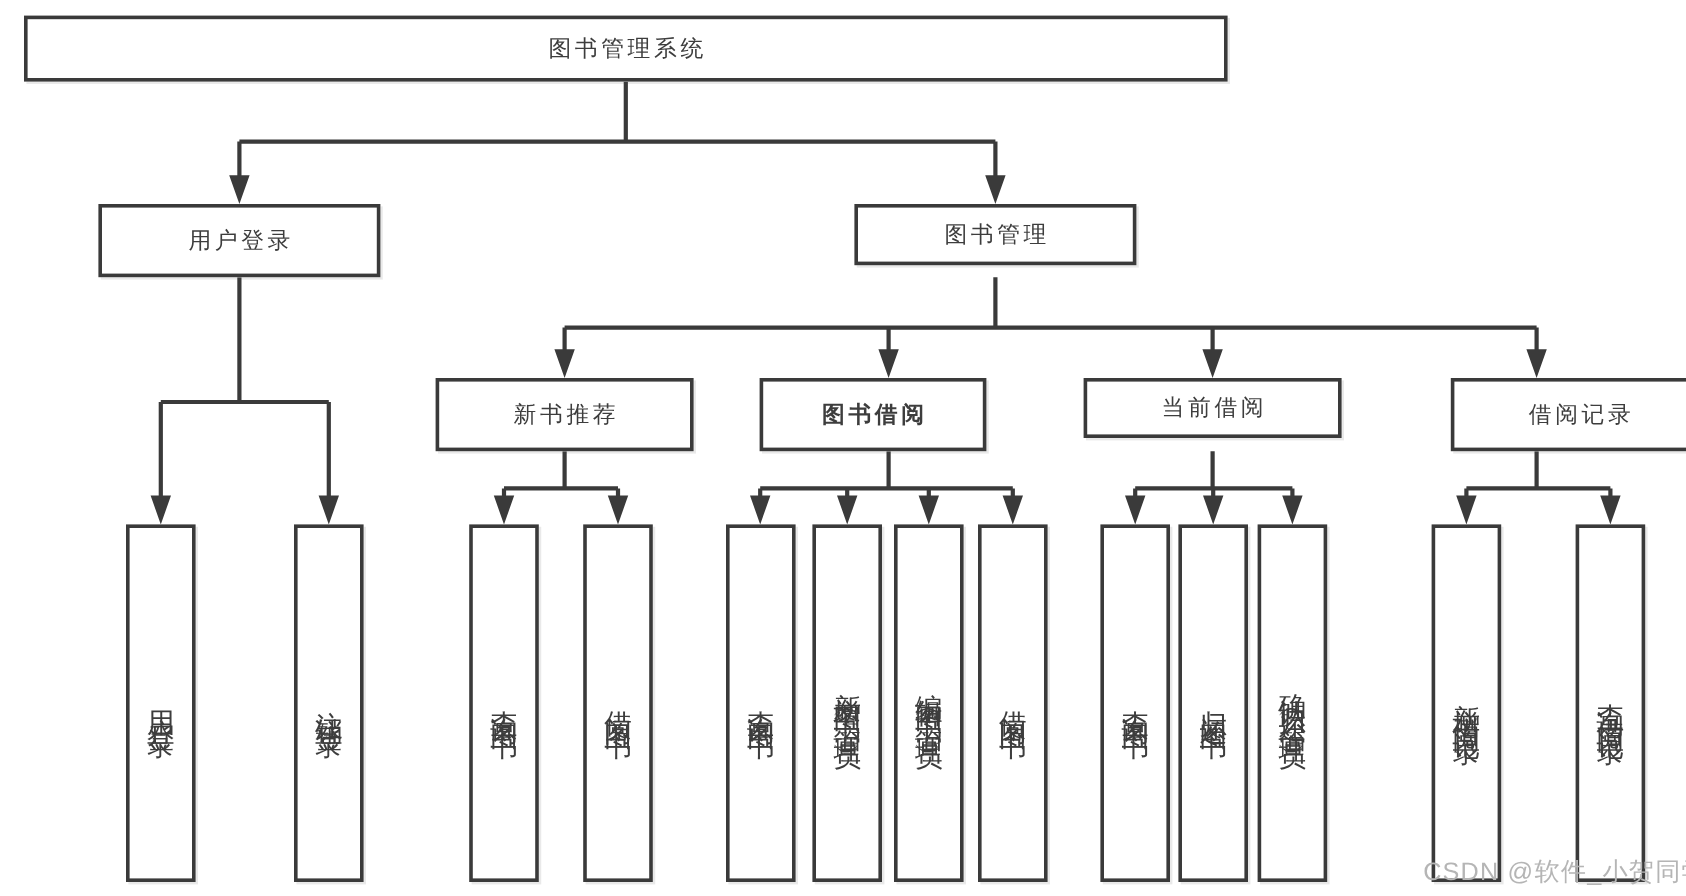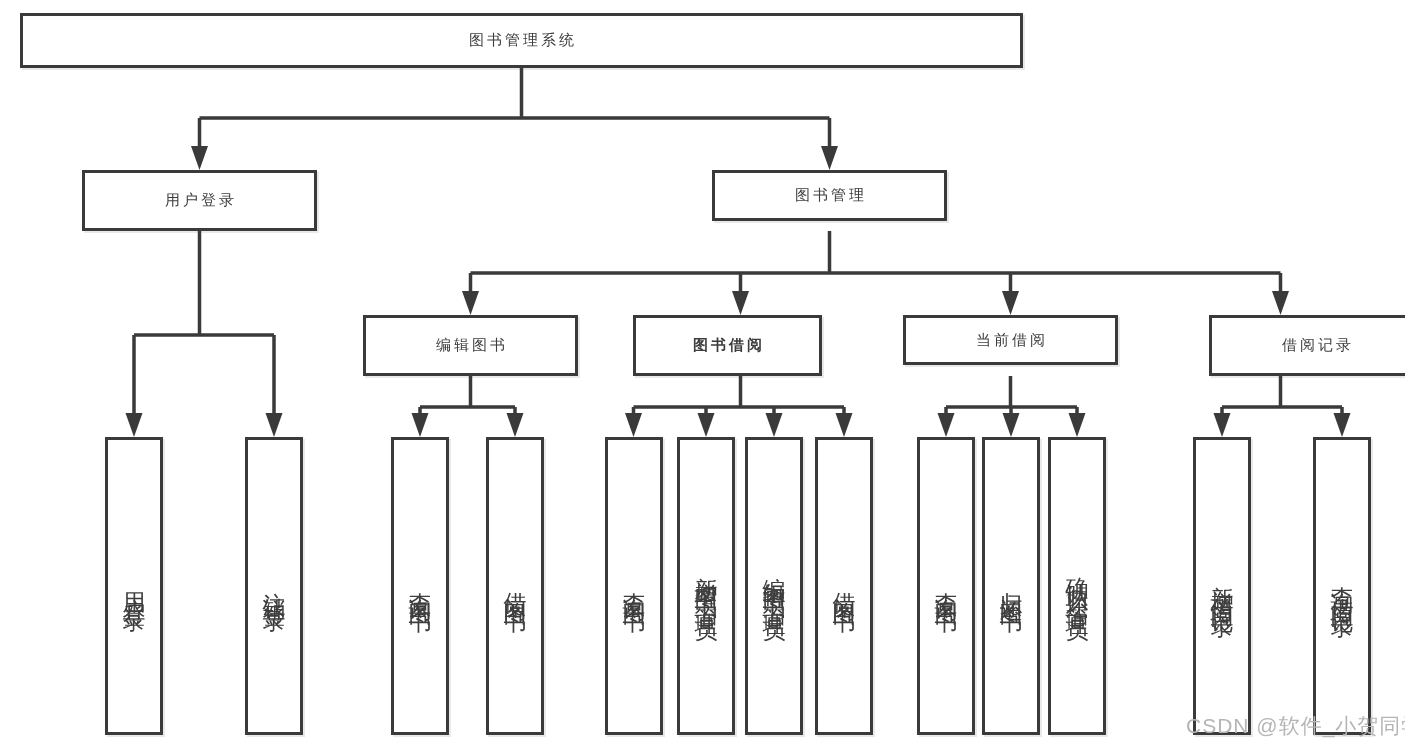--- a/index.html
+++ b/index.html
@@ -6,21 +6,21 @@
   #stage{
     position:relative;width:1405px;height:747px;background:#ffffff;overflow:hidden;
     font-family:"Liberation Sans","DejaVu Sans",sans-serif;color:#3d3d3d;
   }
   #connectors{position:absolute;left:0;top:0;}
   .box{
     position:absolute;box-sizing:border-box;background:#ffffff;
     border:3px solid #3a3a3a;display:flex;align-items:center;justify-content:center;
     box-shadow:2px 2px 0 rgba(70,70,70,0.12);
   }
-  .box-h{font-size:15px;letter-spacing:3px;white-space:nowrap;}
+  .box-h{font-size:19px;letter-spacing:3px;white-space:nowrap;}
   .box-h span{transform:translateX(1.5px);} 
   .box-v{font-size:23px;}
   .box-v span{
     writing-mode:vertical-rl;text-orientation:mixed;letter-spacing:6px;
     line-height:1;display:block;
   }
   .watermark{
     position:absolute;font-size:21px;letter-spacing:1px;color:#b5b5b5;
     white-space:nowrap;
   }
@@ -71,21 +71,21 @@
   </div>
 
   <div class="box box-h" style="left:82px;top:170px;width:235px;height:61px;">
     <span>用户登录</span>
   </div>
   <div class="box box-h" style="left:712px;top:170px;width:235px;height:51px;">
     <span>图书管理</span>
   </div>
 
   <div class="box box-h" style="left:363px;top:315px;width:215px;height:61px;">
-    <span>编辑图书</span>
+    <span>新书推荐</span>
   </div>
   <div class="box box-h" style="left:633px;top:315px;width:189px;height:61px;font-weight:bold;">
     <span>图书借阅</span>
   </div>
   <div class="box box-h" style="left:903px;top:315px;width:215px;height:50px;">
     <span>当前借阅</span>
   </div>
   <div class="box box-h" style="left:1173px;top:315px;width:215px;height:61px;margin-left:36px;">
     <span>借阅记录</span>
   </div>

